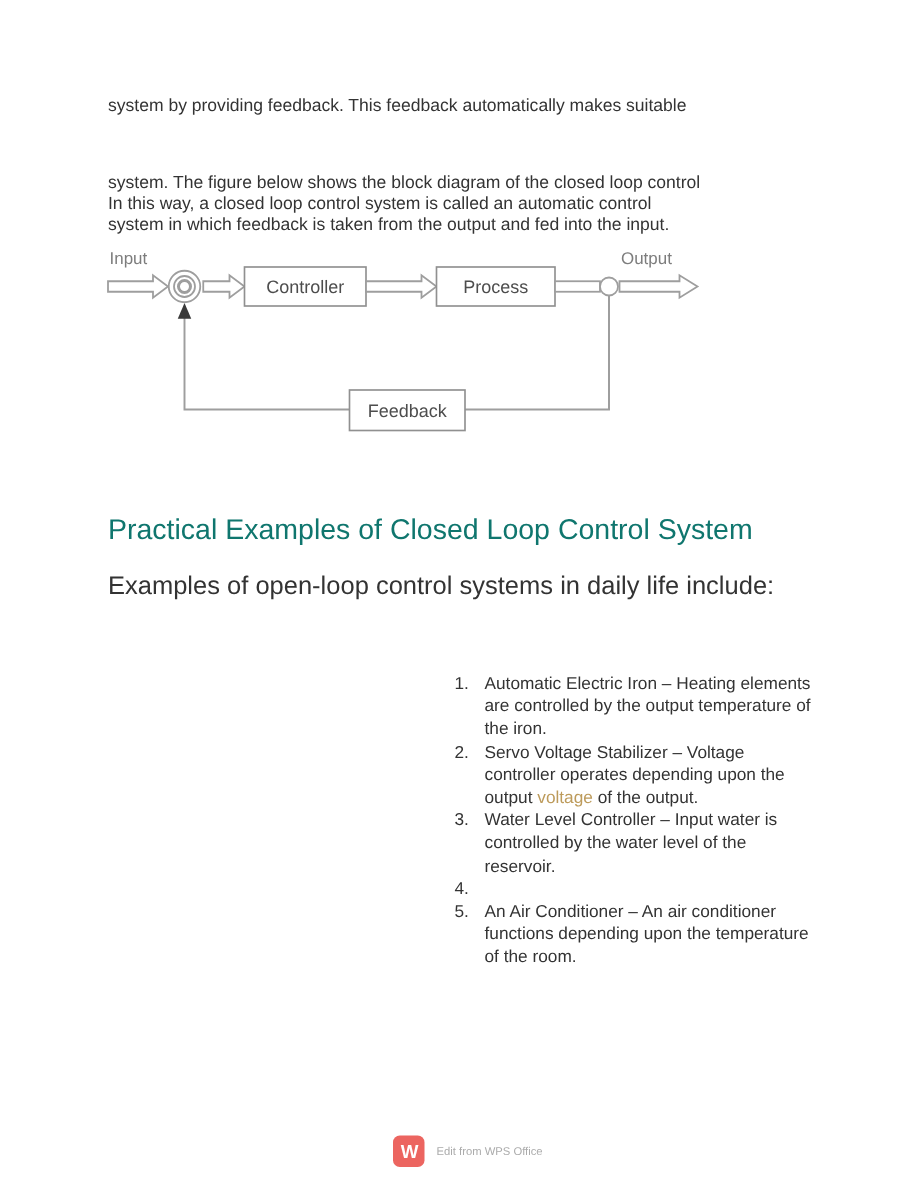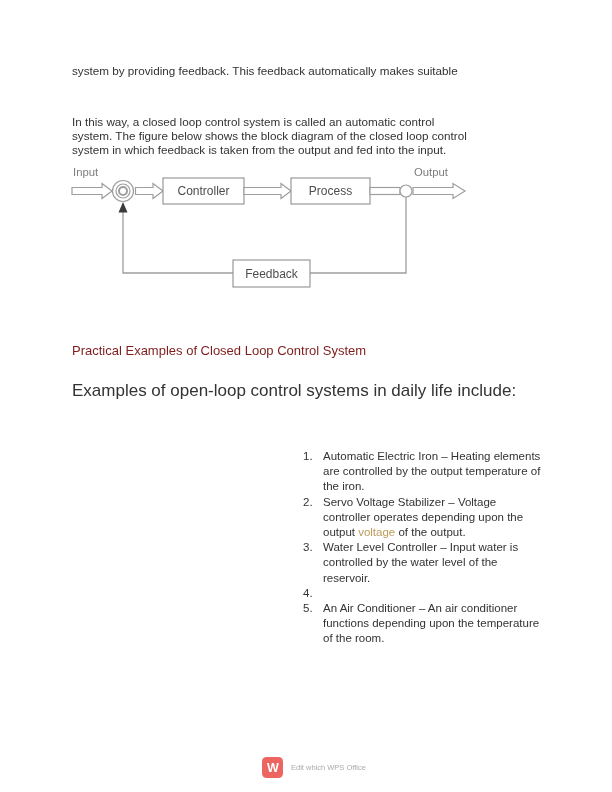--- a/index.html
+++ b/index.html
@@ -13,21 +13,21 @@
   }
   .para{
     position:absolute;left:72px;width:490px;
     font-size:11.7px;line-height:14px;color:#333333;
   }
   .para div{white-space:nowrap;}
   #p1{top:64px;}
   #p2{top:115px;}
   .heading{
     position:absolute;left:72px;top:343px;
-    font-size:13px;font-weight:400;color:#7f1d1d;
+    font-size:19px;font-weight:400;color:#0f766e;
     white-space:nowrap;
   }
   .list-intro{
     position:absolute;left:72px;top:381px;
     font-size:17px;color:#333333;white-space:nowrap;
   }
   .examples-list{
     position:absolute;left:303px;top:449px;width:248px;
     font-size:11.5px;line-height:15.2px;color:#333333;
   }
@@ -54,22 +54,22 @@
 </head>
 <body>
 
 <div class="page">
 
   <div class="para" id="p1">
     <div>system by providing feedback. This feedback automatically makes suitable</div>
   </div>
 
   <div class="para" id="p2">
+    <div>system. The figure below shows the block diagram of the closed loop control</div>
     <div>In this way, a closed loop control system is called an automatic control</div>
-    <div>system. The figure below shows the block diagram of the closed loop control</div>
     <div>system in which feedback is taken from the output and fed into the input.</div>
   </div>
 
   <svg class="diagram" width="410" height="135" viewBox="0 0 410 135">
 
     <text x="10" y="16" font-size="11.3" fill="#7d7d7d">Input</text>
 
     <text x="351" y="16" font-size="11.3" fill="#7d7d7d">Output</text>
 
     <path d="M343,37 L343,113 L60,113 L60,48" fill="none" stroke="#9e9e9e" stroke-width="1.3"></path>
@@ -123,16 +123,16 @@
         <span class="num">4.</span>
       </div>
       <div class="li">
         <span class="num">5.</span>
         <span class="txt"><span>An Air Conditioner – An air conditioner functions depending upon the temperature of the room.</span></span>
       </div>
     </div>
 
   <div class="footer">
     <div class="wps-badge">W</div>
-    <div class="footer-text">Edit which WPS Office</div>
+    <div class="footer-text">Edit from WPS Office</div>
   </div>
 
 </div>
 
 </body></html>

